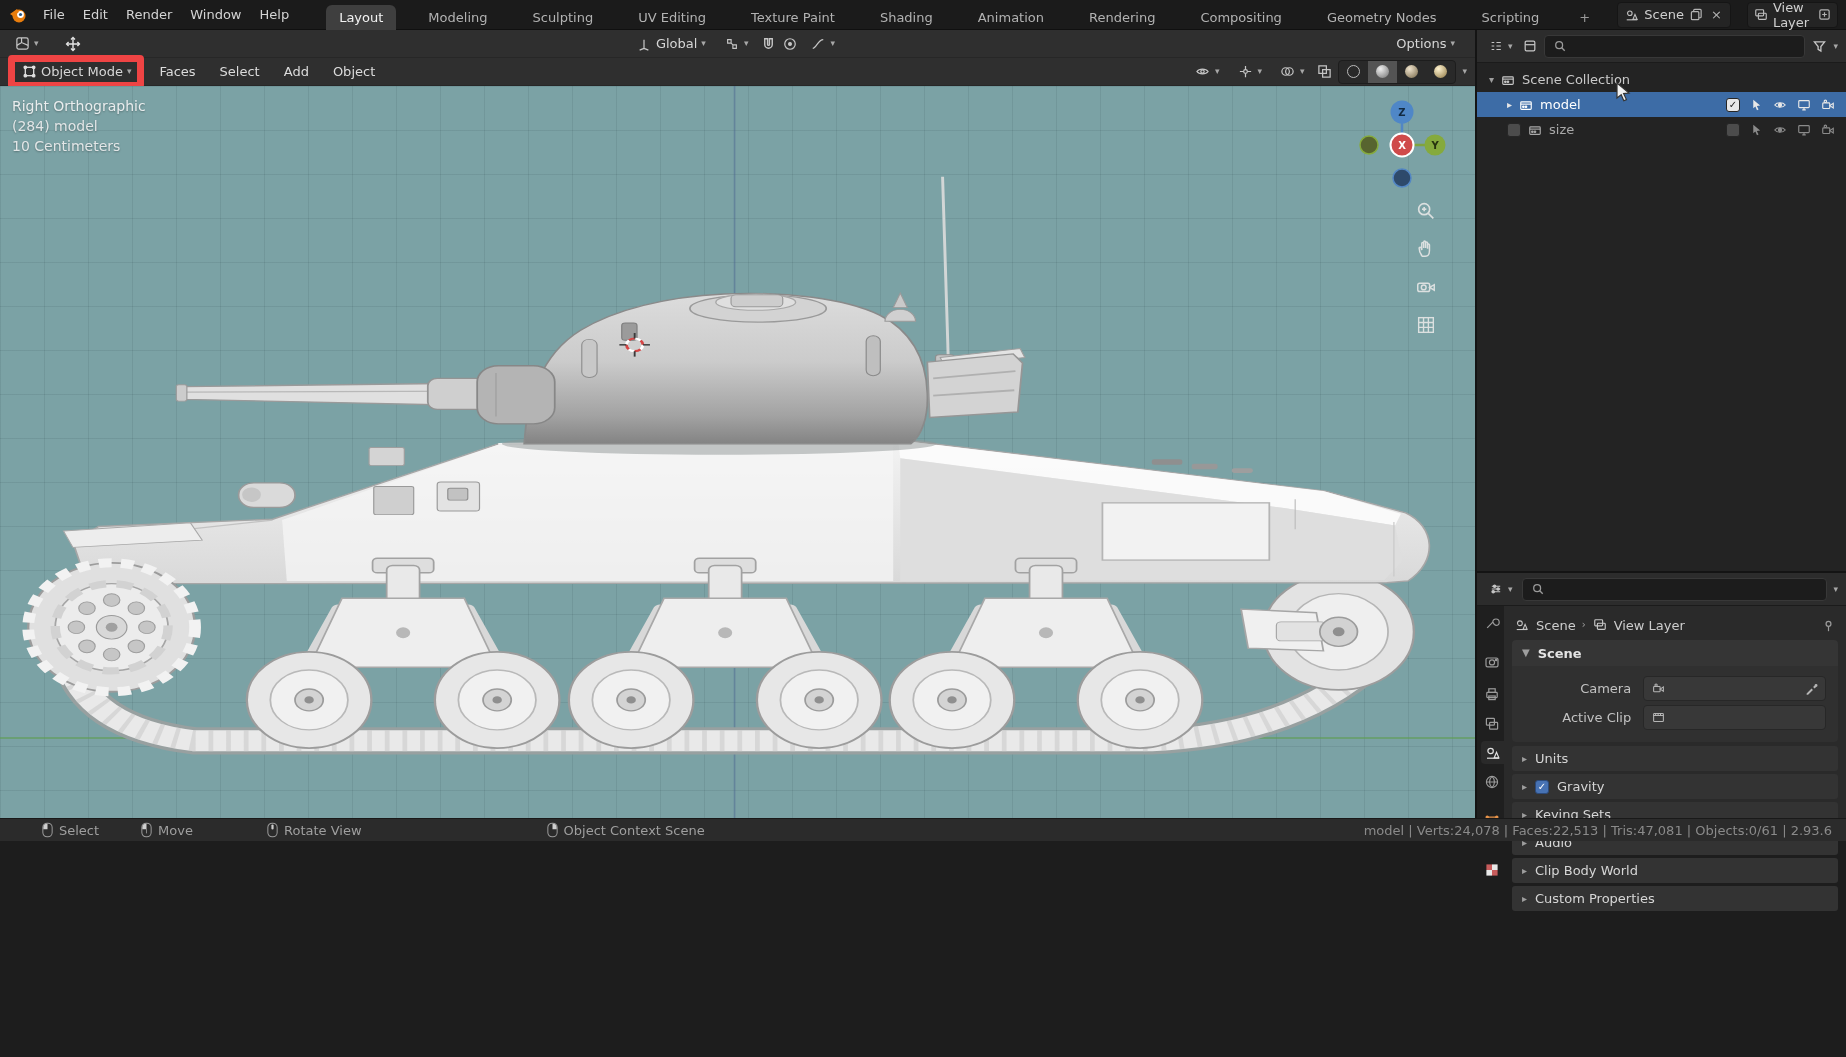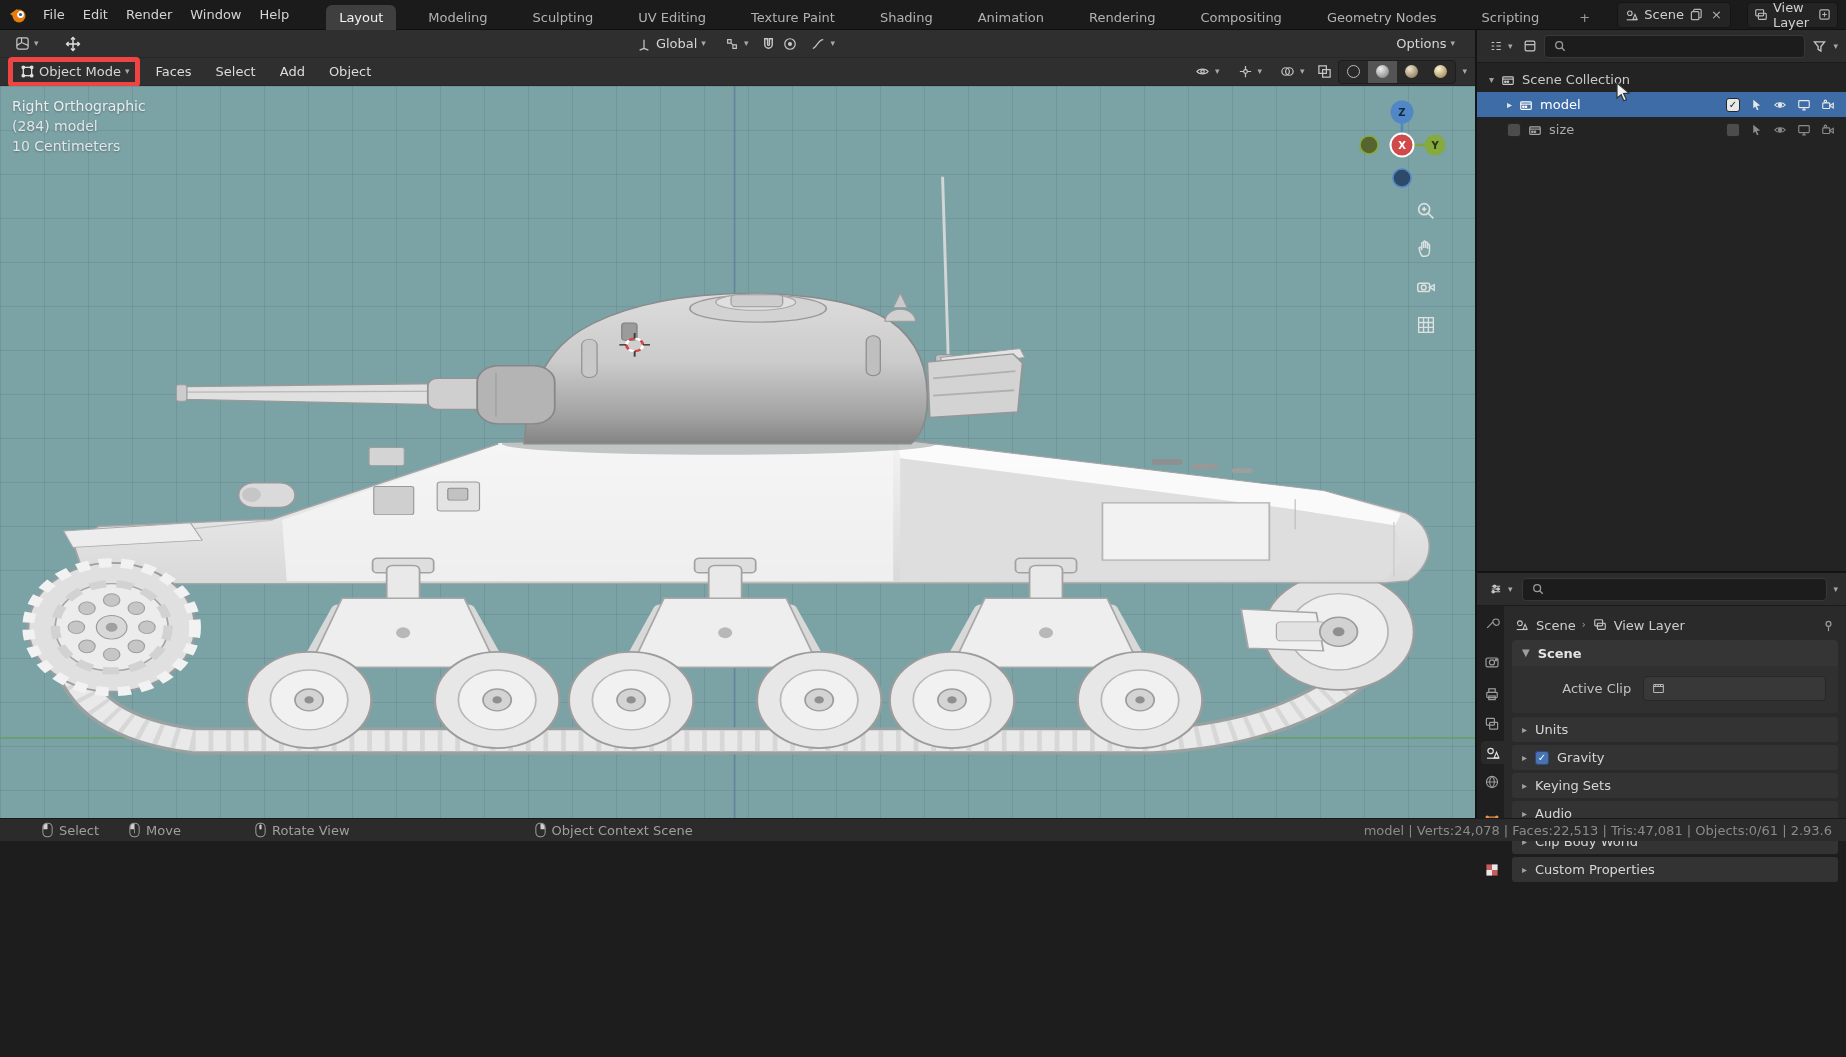--- a/index.html
+++ b/index.html
@@ -29,21 +29,21 @@
     border:1px solid #151515;border-radius:4px;padding:2px 6px;height:20px}
   .tb-widget .mini{display:flex;align-items:center;justify-content:center;width:15px;height:15px;color:#bdbdbd}
 
   
   #viewport{position:absolute;top:30px;left:0;width:1477px;bottom:23px;overflow:hidden;border-right:2px solid #141414;box-sizing:border-box}
   .vp-row{position:absolute;left:0;right:0;height:28px;background:rgba(48,48,48,0.97);
     display:flex;align-items:center;padding:0 8px;gap:6px;box-sizing:border-box;border-bottom:1px solid #272727}
   #vp-row1{top:0}
   #vp-row2{top:28px}
   .hbtn{display:inline-flex;align-items:center;gap:4px;padding:2px 6px;border-radius:4px;color:#d6d6d6}
-  .hbtn.boxed{background:#2e2e2e;border:5px solid #ef4444}
+  .hbtn.boxed{background:#2e2e2e;border:7px solid #ef4444}
   .hmenu{padding:3px 9px;color:#dcdcdc;border-radius:4px}
   .icon16{width:16px;height:16px;display:inline-flex;align-items:center;justify-content:center;color:#c6c6c6}
   .seg{display:flex;background:#292929;border:1px solid #1d1d1d;border-radius:4px;overflow:hidden;height:22px}
   .seg .sbtn{width:29px;display:flex;align-items:center;justify-content:center;background:transparent}
   .seg .sbtn.active{background:#545454}
   .sphere{width:13px;height:13px;border-radius:50%;background:radial-gradient(circle at 35% 30%,#efefef,#8d8d8d 78%)}
   .sphere.wire{background:none;border:1.5px solid #b9b9b9;box-sizing:border-box}
   .sphere.mat{background:radial-gradient(circle at 35% 30%,#f0e4cd,#8d7f62 80%)}
   .sphere.rend{background:radial-gradient(circle at 35% 30%,#fff3d0,#a48f5e 80%)}
 
@@ -96,21 +96,21 @@
   .pfield{flex:1;height:23px;background:#383838;border:1px solid #272727;border-radius:4px;
     display:flex;align-items:center;gap:6px;padding:0 6px;margin-right:6px}
   .cpanel{height:25px;background:#333333;border-radius:3px;display:flex;align-items:center;gap:8px;
     padding:0 10px;margin-bottom:3px;color:#d6d6d6}
 
   
   #statusbar{position:absolute;left:0;right:0;bottom:0;height:23px;background:#2b2b2b;border-top:1px solid #191919;
     display:flex;align-items:center;color:#9f9f9f;box-sizing:border-box}
   .hint{display:flex;align-items:center;gap:6px}
   #hint-select{margin-left:42px}
-  #hint-move{margin-left:30px}
+  #hint-move{margin-left:42px}
   #hint-rotate{margin-left:74px}
   #hint-context{margin-left:185px}
   #stats{margin-left:auto;padding-right:14px;color:#8a8a8a;white-space:nowrap}
 </style>
 </head>
 <body>
 
 <div id="app">
 
   <header id="topbar">
@@ -735,20 +735,38 @@
                   <line x1="8" y1="9" x2="8" y2="15"></line>
               </svg>
             </span>
           </div>
 
           <div class="panel-head">
             <span class="tri">▼</span>
             <span>Scene</span>
           </div>
           <div id="scene-panel-body">
+            <div class="prow">
+              <span class="plabel">Camera</span>
+              <span class="pfield">
+                <span class="icon16">
+                  <svg width="13" height="13" viewBox="0 0 16 16" fill="none" stroke="#b5b5b5" stroke-width="1.3">
+                    <rect x="2" y="5.5" width="8" height="6.5" rx="1"></rect>
+                      <path d="M10 8.7 L14 6 V11.4 Z"></path>
+                      <circle cx="5" cy="3.8" r="1.4"></circle>
+                  </svg>
+                </span>
+                <span class="spacer"></span>
+                <span class="icon16">
+                  <svg width="13" height="13" viewBox="0 0 16 16" fill="#b5b5b5">
+                    <path d="M2 14 L8 8 L9.8 9.8 L3.8 15.8 H2 Z M10 6.2 L11.8 4.4 a1.8 1.8 0 1 1 1.8 1.8 L11.8 8 Z"></path>
+                  </svg>
+                </span>
+              </span>
+            </div>
             <div class="prow">
               <span class="plabel">Active Clip</span>
               <span class="pfield">
                 <span class="icon16">
                   <svg width="13" height="13" viewBox="0 0 16 16" fill="none" stroke="#b5b5b5" stroke-width="1.3">
                     <rect x="2" y="3" width="12" height="10" rx="1"></rect>
                       <path d="M2 5.5 h12 M4.5 3 v2.5 M7.5 3 v2.5 M10.5 3 v2.5"></path>
                   </svg>
                 </span>
               </span>

